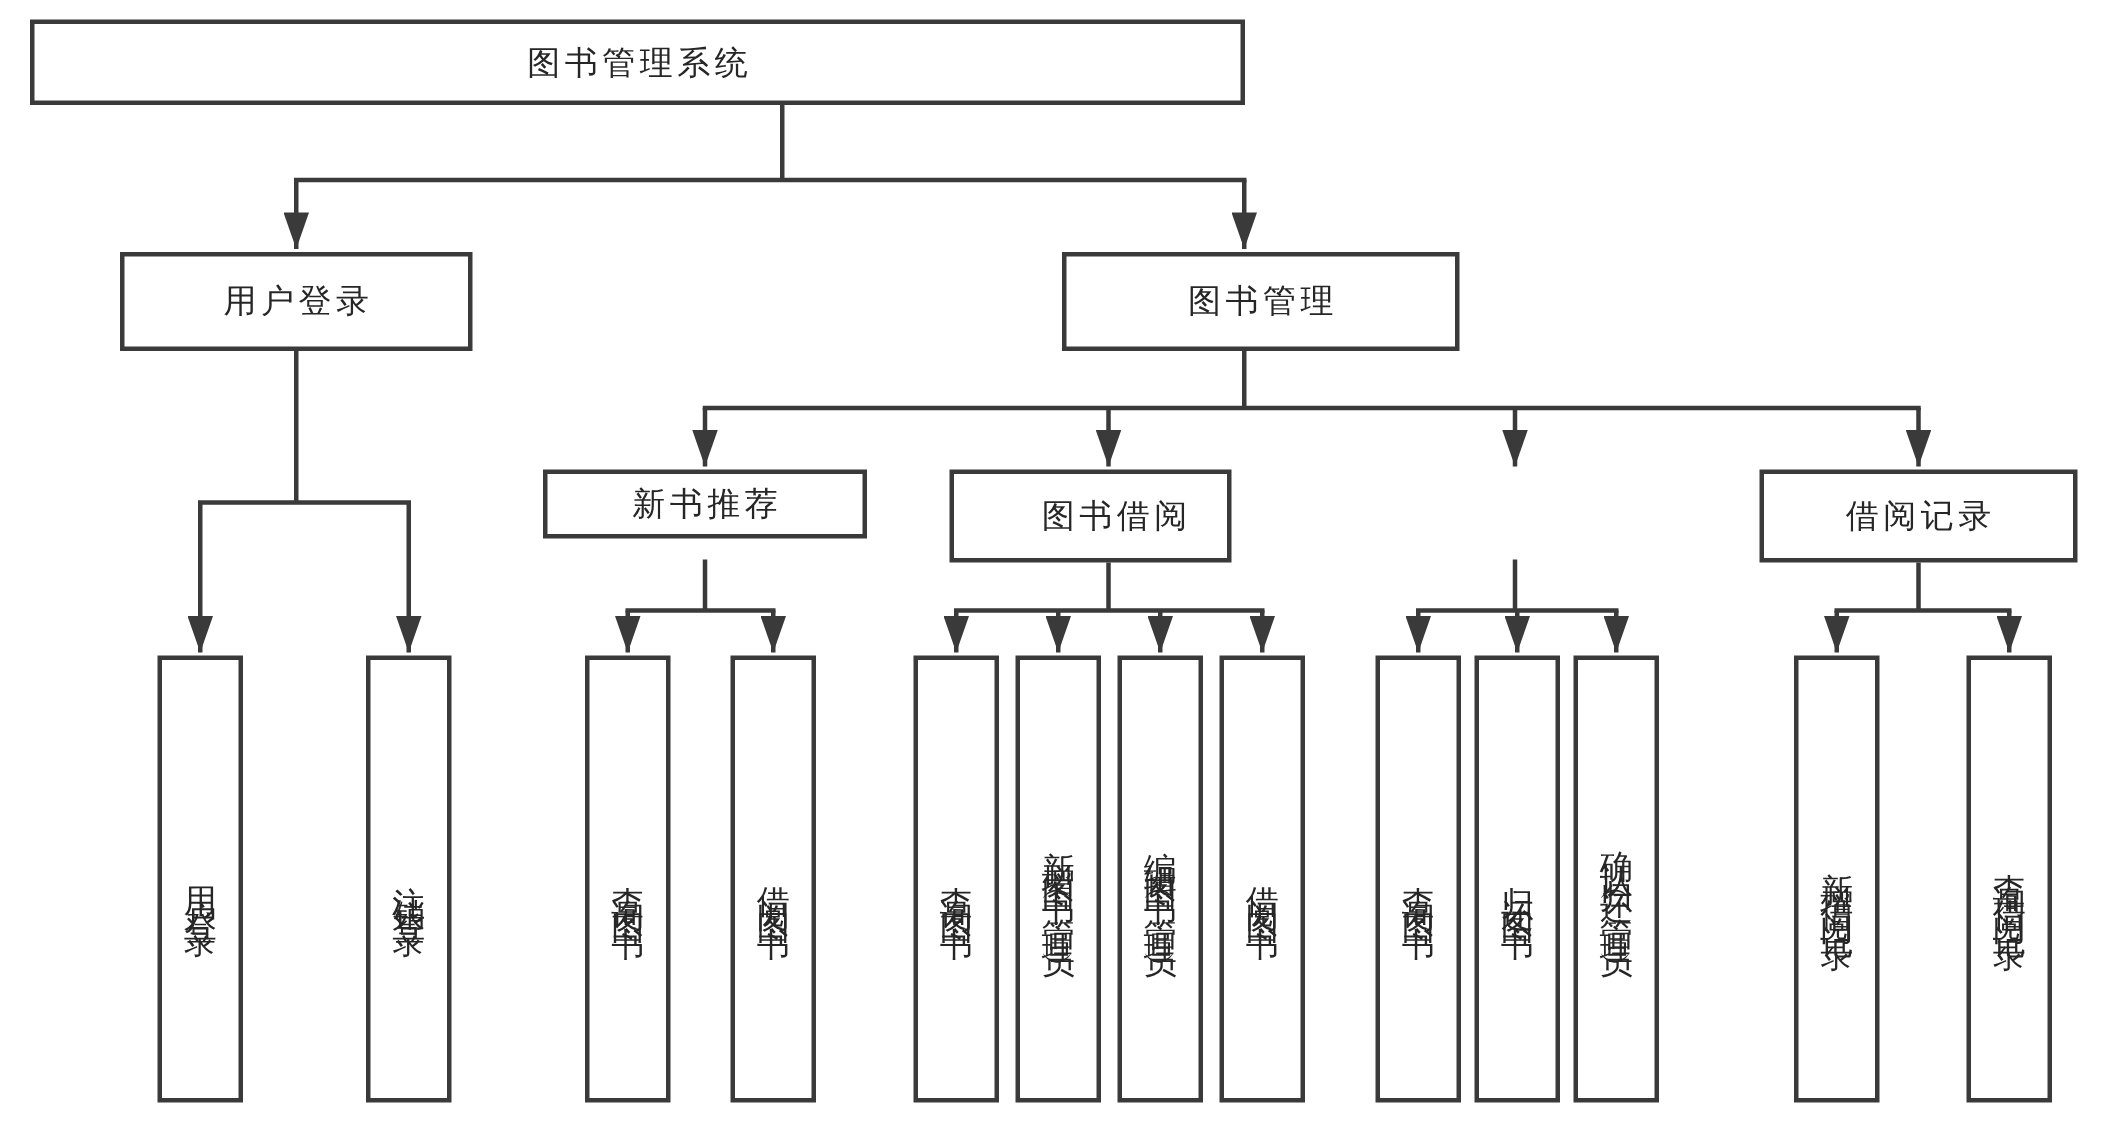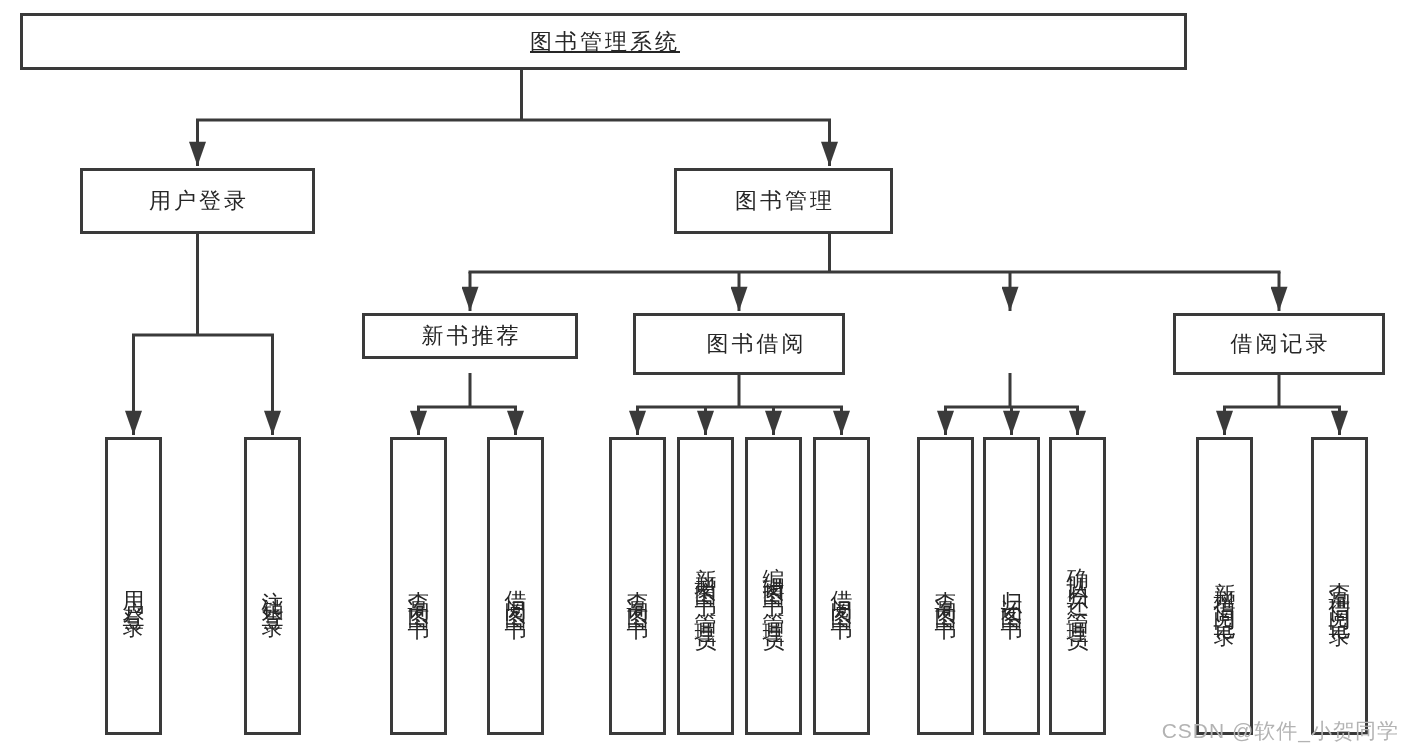--- a/index.html
+++ b/index.html
@@ -98,35 +98,35 @@
       <path d="M945.5 407 V435" marker-end="url(#arrowhead)"></path>
       <path d="M1011.5 407 V435" marker-end="url(#arrowhead)"></path>
       <path d="M1077.5 407 V435" marker-end="url(#arrowhead)"></path>
 
       <path d="M1279 373 V407 M1223 407 H1341"></path>
       <path d="M1224.5 407 V435" marker-end="url(#arrowhead)"></path>
       <path d="M1339.5 407 V435" marker-end="url(#arrowhead)"></path>
     </g>
   </svg>
 
-  <div class="node h" style="left:20px; top:13px; width:1167px; height:57px;text-decoration:underline;">
+  <div class="node h" style="left:20px; top:13px; width:810px; height:57px;">
     <span class="label">图书管理系统</span>
   </div>
 
   <div class="node h" style="left:80px; top:168px; width:235px; height:66px;">
     <span class="label">用户登录</span>
   </div>
-  <div class="node h" style="left:674px; top:168px; width:219px; height:66px;">
+  <div class="node h" style="left:708px; top:168px; width:265px; height:66px;">
     <span class="label">图书管理</span>
   </div>
 
   <div class="node h" style="left:362px; top:313px; width:216px; height:46px;">
     <span class="label">新书推荐</span>
   </div>
-  <div class="node h" style="left:633px; top:313px; width:212px; height:62px;padding-left:32px;">
+  <div class="node h" style="left:633px; top:313px; width:188px; height:62px;padding-left:32px;">
     <span class="label">图书借阅</span>
   </div>
   <div class="node h" style="left:1173px; top:313px; width:212px; height:62px;">
     <span class="label">借阅记录</span>
   </div>
 
   <div class="node v" style="left:105px; top:437px; width:57px; height:298px;">
     <span class="label">用户登录</span>
   </div>
   <div class="node v" style="left:244px; top:437px; width:57px; height:298px;">
@@ -163,15 +163,14 @@
     <span class="label">确认归还（管理员）</span>
   </div>
 
   <div class="node v" style="left:1196px; top:437px; width:57px; height:298px;">
     <span class="label">新增借阅记录</span>
   </div>
   <div class="node v" style="left:1311px; top:437px; width:57px; height:298px;">
     <span class="label">查询借阅记录</span>
   </div>
 
-  <div class="watermark">CSDN @软件_小贺同学</div>
 
 </div>
 
 </body></html>

